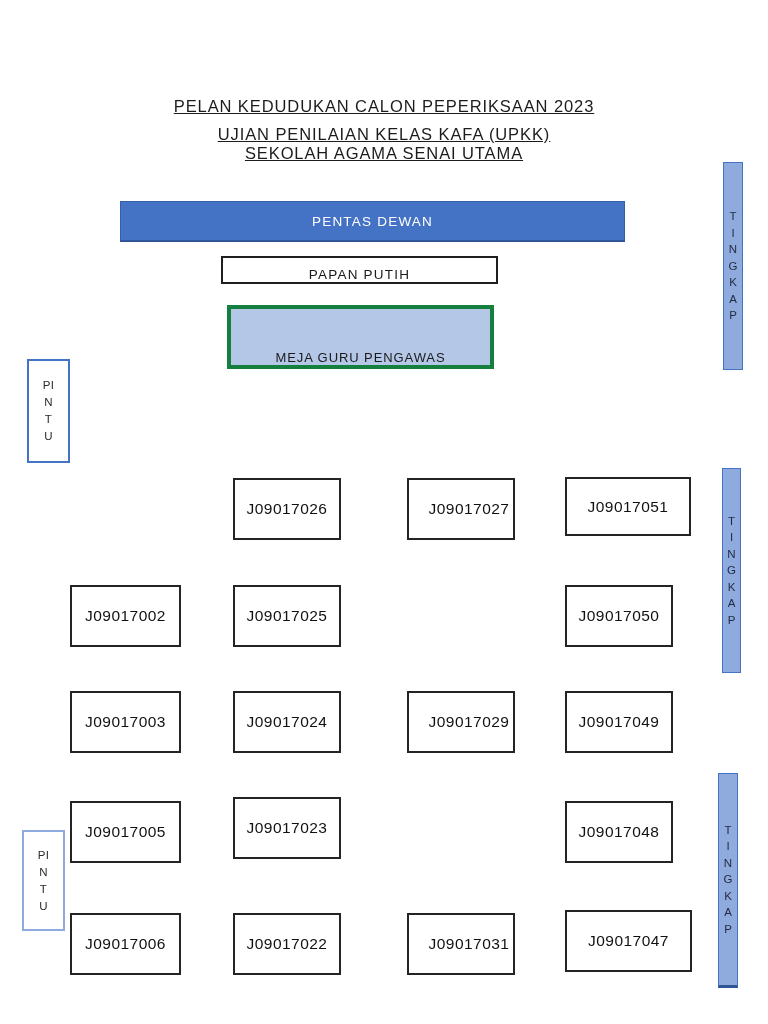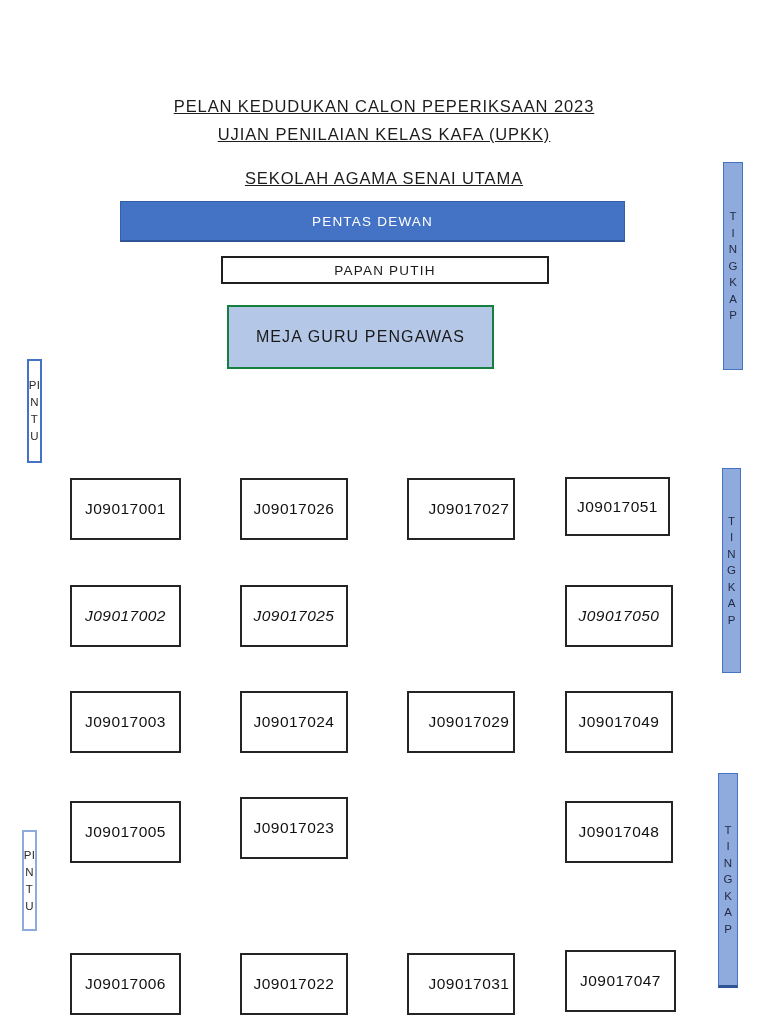--- a/index.html
+++ b/index.html
@@ -7,43 +7,43 @@
     position:relative;width:768px;height:1024px;background:#ffffff;
     font-family:"Liberation Sans",sans-serif;color:#1a1a1a;overflow:hidden;
   }
   
   .title-line{
     position:absolute;left:0;width:768px;text-align:center;
     font-size:16.5px;line-height:20px;letter-spacing:0.055em;color:#1c1c1c;text-decoration:underline;
   }
   .title-1{top:96px;}
   .title-2{top:124px;}
-  .title-3{top:168px;}
+  .title-3{top:143px;}
   
   .stage{
     position:absolute;left:120px;top:201px;width:505px;height:41px;
     background:#4472c4;border:1px solid #355fa8;border-bottom:2px solid #2f5597;
     display:flex;align-items:center;justify-content:center;
     color:#ffffff;font-size:13.5px;letter-spacing:0.09em;box-sizing:border-box;
   }
   .whiteboard{
-    position:absolute;left:221px;top:256px;width:328px;height:28px;
+    position:absolute;left:221px;top:256px;width:277px;height:28px;
     background:#ffffff;border:2px solid #1f1f1f;
-    display:flex;align-items:center;justify-content:center;
+    display:flex;align-items:flex-end;justify-content:center;
     font-size:13.5px;letter-spacing:0.09em;box-sizing:border-box;
   }
   .desk{
     position:absolute;left:227px;top:305px;width:267px;height:64px;
-    background:#b4c7e7;border:2px solid #15803d;
-    display:flex;align-items:center;justify-content:center;
-    font-size:16px;letter-spacing:0.07em;box-sizing:border-box;
+    background:#b4c7e7;border:4px solid #15803d;
+    display:flex;align-items:flex-end;justify-content:center;
+    font-size:13px;letter-spacing:0.07em;box-sizing:border-box;
   }
   
   .door{
-    position:absolute;width:15px;background:#ffffff;box-sizing:border-box;
+    position:absolute;width:43px;background:#ffffff;box-sizing:border-box;
     display:flex;flex-direction:column;align-items:center;justify-content:center;
     font-size:11.5px;line-height:17px;color:#2b2b2b;letter-spacing:0.03em;
   }
   .door-top{left:27px;top:359px;height:104px;border:2px solid #4472c4;}
   .door-bottom{left:22px;top:830px;height:101px;border:2px solid #8faadc;}
   
   .window{
     position:absolute;background:#8faadc;border:1.5px solid #4472c4;box-sizing:border-box;
     display:flex;flex-direction:column;align-items:center;justify-content:center;
     font-size:11.5px;line-height:16.5px;color:#1f2a44;
@@ -52,31 +52,31 @@
   .window-2{left:722px;top:468px;width:19px;height:205px;}
   .window-3{left:718px;top:773px;width:20px;height:215px;border-bottom:3px solid #2f5597;}
   
   .seat{
     position:absolute;width:108px;height:62px;background:#ffffff;
     border:2px solid #242424;box-sizing:border-box;
     display:flex;align-items:center;justify-content:center;
     font-size:15.5px;letter-spacing:0.03em;color:#111;
   }
   .c1{left:70px;width:111px;}
-  .c2{left:240px;text-align:center;}
+  .c2{left:233px;text-align:center;}
   .c3{left:407px;padding-left:16px;}
   .c4{left:565px;}
   .r1{top:478px;}
-  .r2{top:585px;font-style:italic;}
+  .r2{top:585px;}
   .r3{top:691px;}
   .r4{top:801px;}
-  .r5{top:913px;margin-top:40px;}
-  .r1.c4{top:477px;height:59px;width:105px;}
+  .r5{top:913px;}
+  .r1.c4{top:477px;height:59px;width:126px;}
   .r4.c2{top:797px;}
-  .r5.c4{top:910px;width:111px;}
+  .r5.c4{top:910px;width:127px;}
 </style>
 </head>
 <body>
 
 <div class="page">
 
   <div class="title-line title-1">PELAN KEDUDUKAN CALON PEPERIKSAAN 2023</div>
   <div class="title-line title-2">UJIAN PENILAIAN KELAS KAFA (UPKK)</div>
   <div class="title-line title-3">SEKOLAH AGAMA SENAI UTAMA</div>
 
@@ -129,23 +129,20 @@
   <div class="window window-3">
     <span>T</span>
     <span>I</span>
     <span>N</span>
     <span>G</span>
     <span>K</span>
     <span>A</span>
     <span>P</span>
   </div>
 
-  <div class="seat r1 c1">
-      <span>J09017001</span>
-    </div>
   <div class="seat r1 c2">
       <span>J09017026</span>
     </div>
   <div class="seat r1 c3">
       <span>J09017027</span>
     </div>
   <div class="seat r1 c4">
       <span>J09017051</span>
     </div>
 

